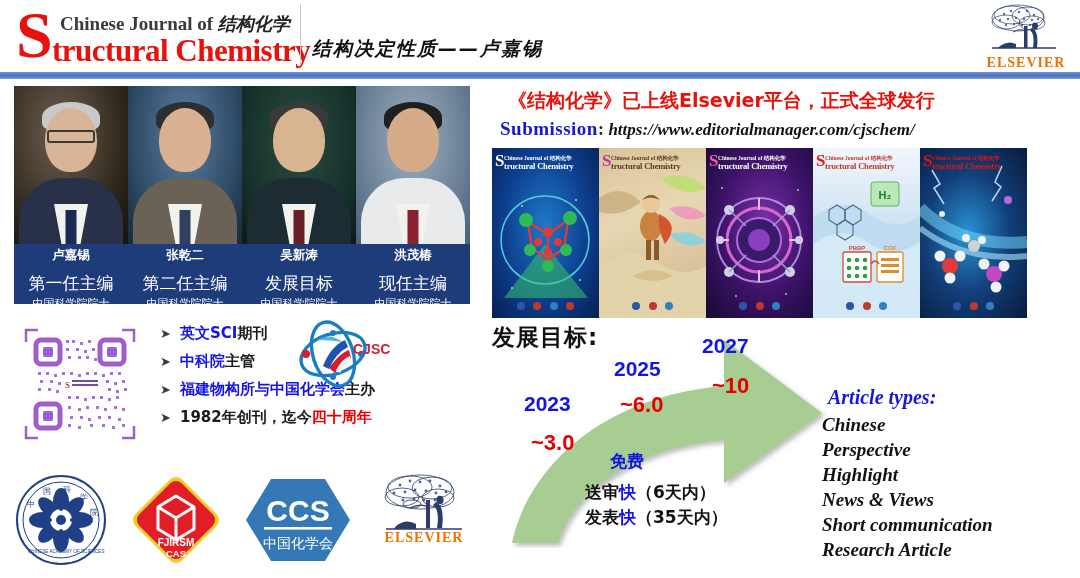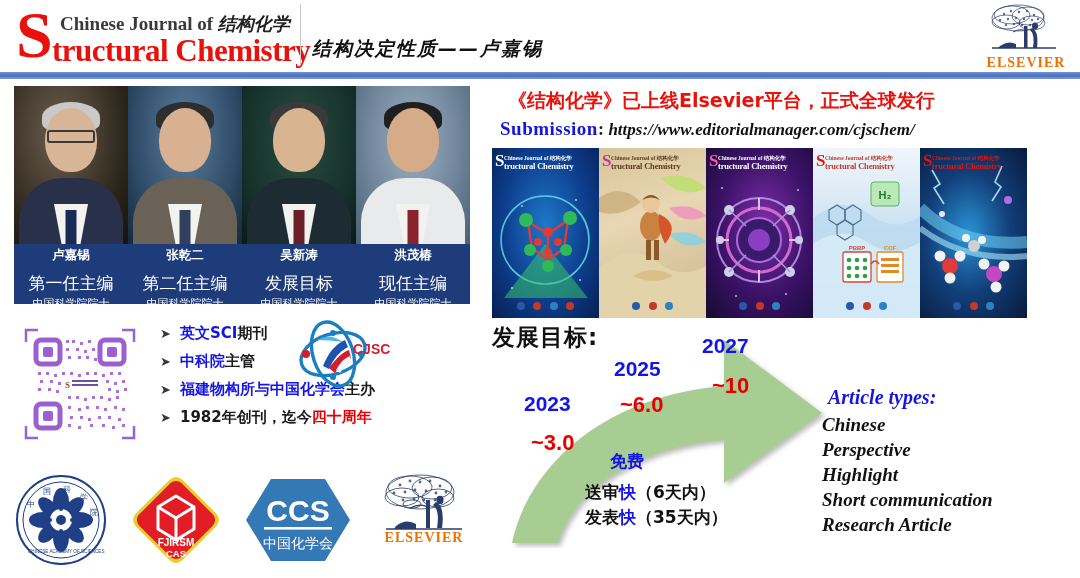--- a/index.html
+++ b/index.html
@@ -890,15 +890,16 @@
   <div class="speed-row">
     <span>发表</span><span class="sp-fast">快</span><span>（35天内）</span>
   </div>
 </div>
 
 <div class="at-title">Article types:</div>
 <div class="at-list">
   <div class="at-item">Chinese</div>
   <div class="at-item">Perspective</div>
   <div class="at-item">Highlight</div>
+  <div class="at-item">News &amp; Views</div>
   <div class="at-item">Short communication</div>
   <div class="at-item">Research Article</div>
 </div>
 
 </body></html>

